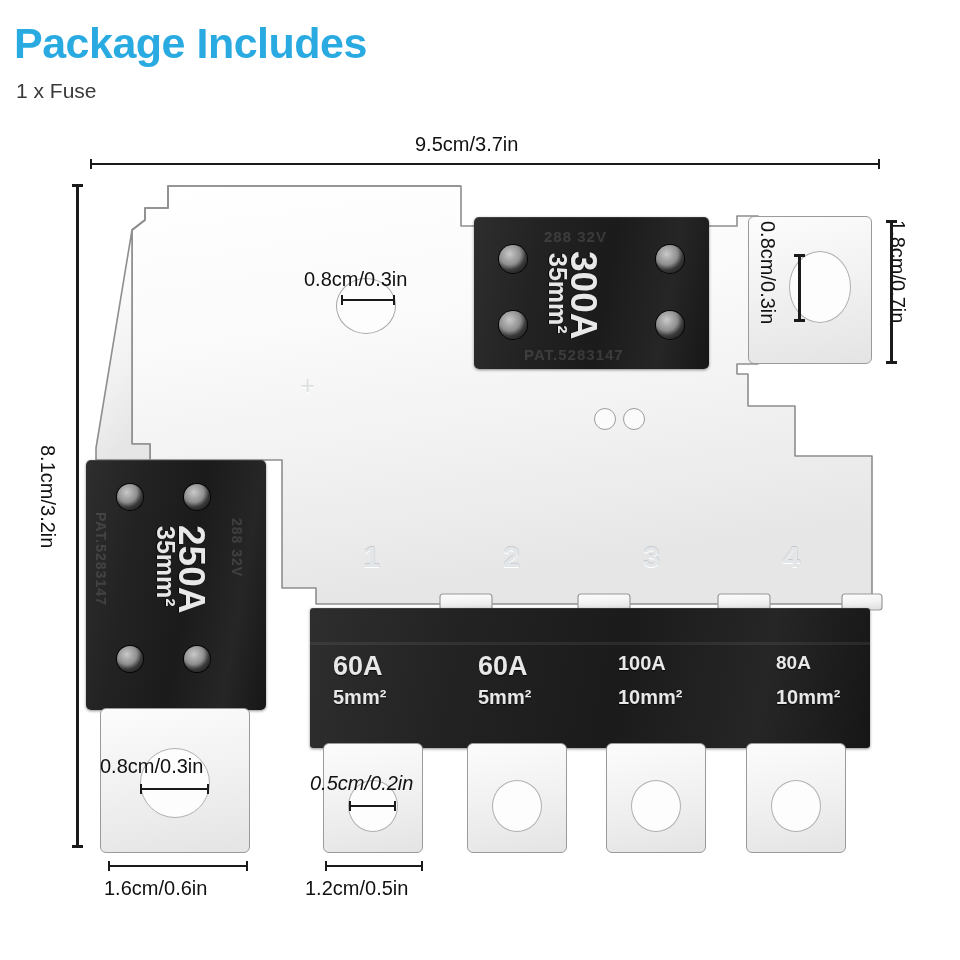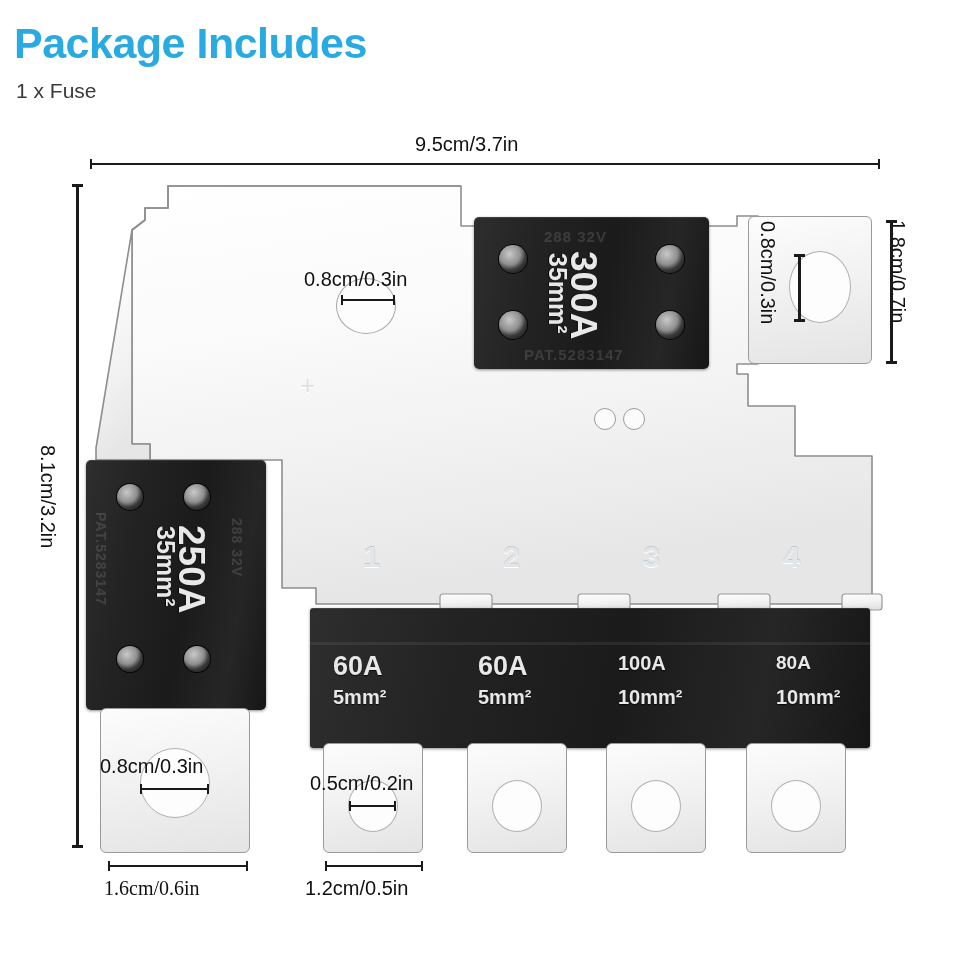--- a/index.html
+++ b/index.html
@@ -237,22 +237,22 @@
 
   <div class="dimlabel" style="left:304px;top:261px;">0.8cm/0.3in</div>
   <div class="tick-h" style="left:341px;top:291px;width:54px;"></div>
 
   <div class="dimlabel rot-cw" style="left:778px;top:213px;">0.8cm/0.3in</div>
   <div class="tick-v" style="left:798px;top:246px;height:68px;"></div>
 
   <div class="dimlabel" style="left:100px;top:748px;">0.8cm/0.3in</div>
   <div class="tick-h" style="left:140px;top:780px;width:69px;"></div>
 
-  <div class="dimlabel" style="left:104px;top:870px;font-family:Liberation Serif, serif;">1.6cm/0.6in</div>
+  <div class="dimlabel" style="left:104px;top:870px;">1.6cm/0.6in</div>
   <div class="tick-h" style="left:108px;top:857px;width:140px;"></div>
 
-  <div class="dimlabel" style="left:310px;top:765px;">0.5cm/0.2in</div>
+  <div class="dimlabel" style="left:310px;top:765px;font-style:italic;">0.5cm/0.2in</div>
   <div class="tick-h" style="left:349px;top:797px;width:47px;"></div>
 
   <div class="dimlabel" style="left:305px;top:870px;">1.2cm/0.5in</div>
   <div class="tick-h" style="left:325px;top:857px;width:98px;"></div>
 
 </div>
 
 </body></html>

